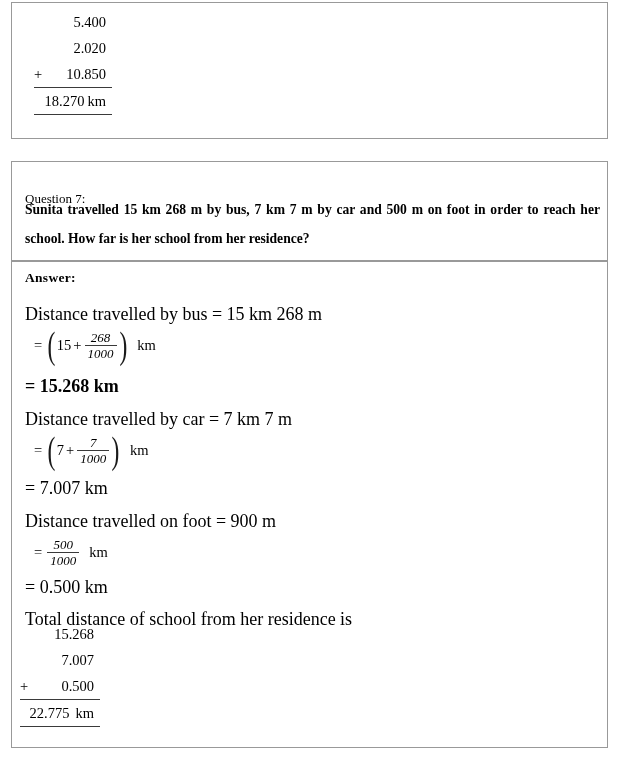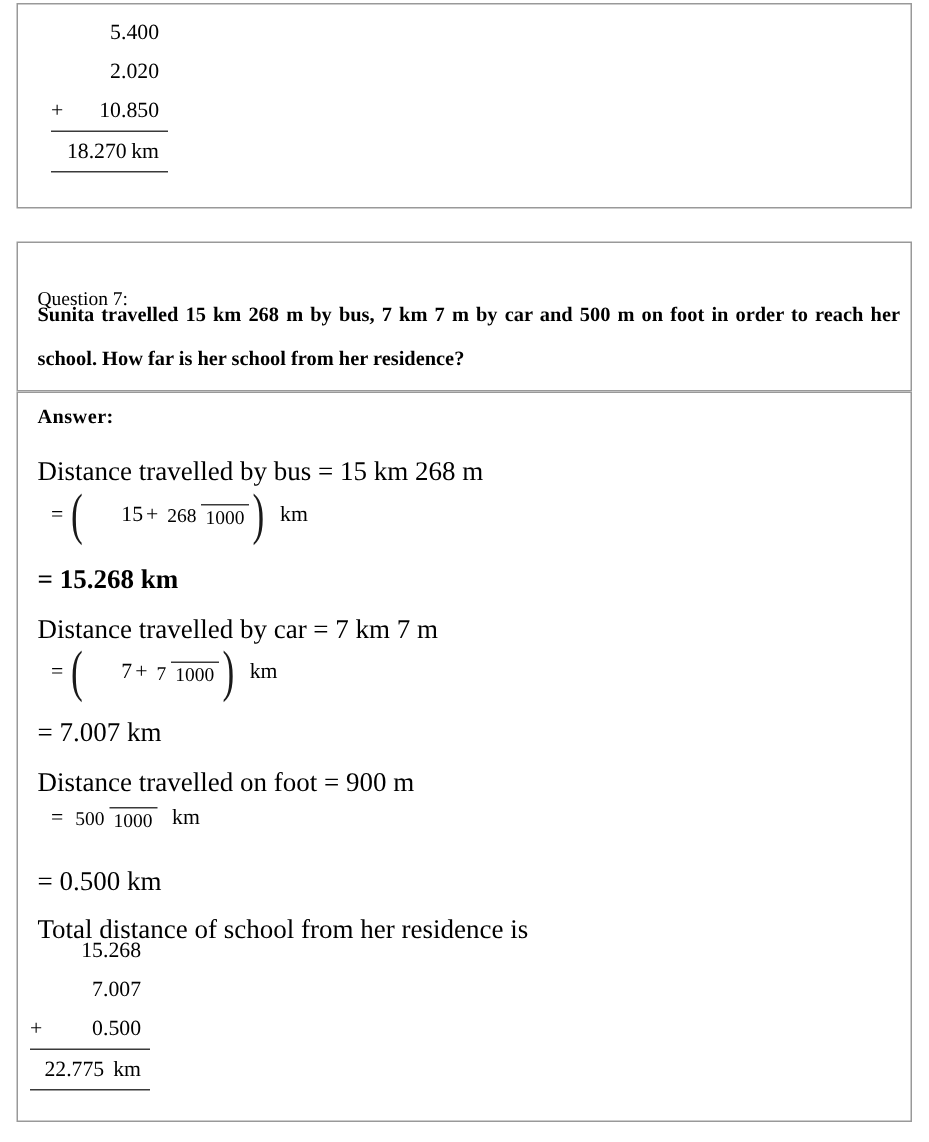--- a/index.html
+++ b/index.html
@@ -109,30 +109,31 @@
   .paren {
     display: inline-block;
     font-size: 38px;
     line-height: 0.72;
     font-family: "Liberation Serif", "DejaVu Serif", serif;
     transform: scaleX(0.62);
     color: #1a1a1a;
   }
   .paren-l { margin-right: -2px; }
   .paren-r { margin-left: -2px; }
-  .whole { padding: 0 1px; margin-left: 24px; }
+  .whole { padding: 0 1px; }
   .op-plus { padding: 0 1px; }
   .frac {
     display: inline-flex;
-    flex-direction: row;
+    flex-direction: column;
     align-items: center;
     vertical-align: middle;
     font-size: 13px;
     line-height: 15px;
     padding: 0 2px;
+    font-style: italic;
   }
   .frac .numer { padding: 0 3px; }
   .frac .denom { padding: 0 3px; border-top: 1.2px solid #3a3a3a; }
   .math .unit { padding-left: 8px; }
 </style>
 </head>
 <body>
 
 <div class="page">
 

